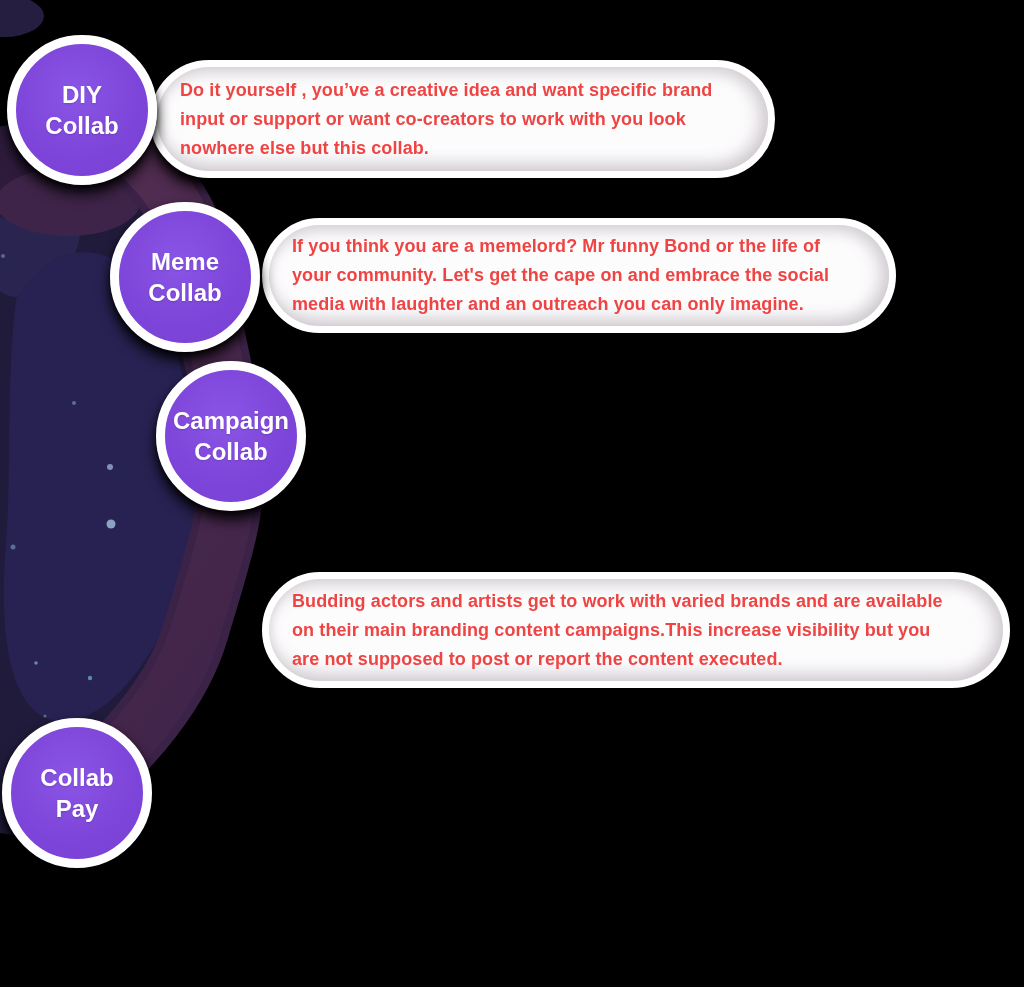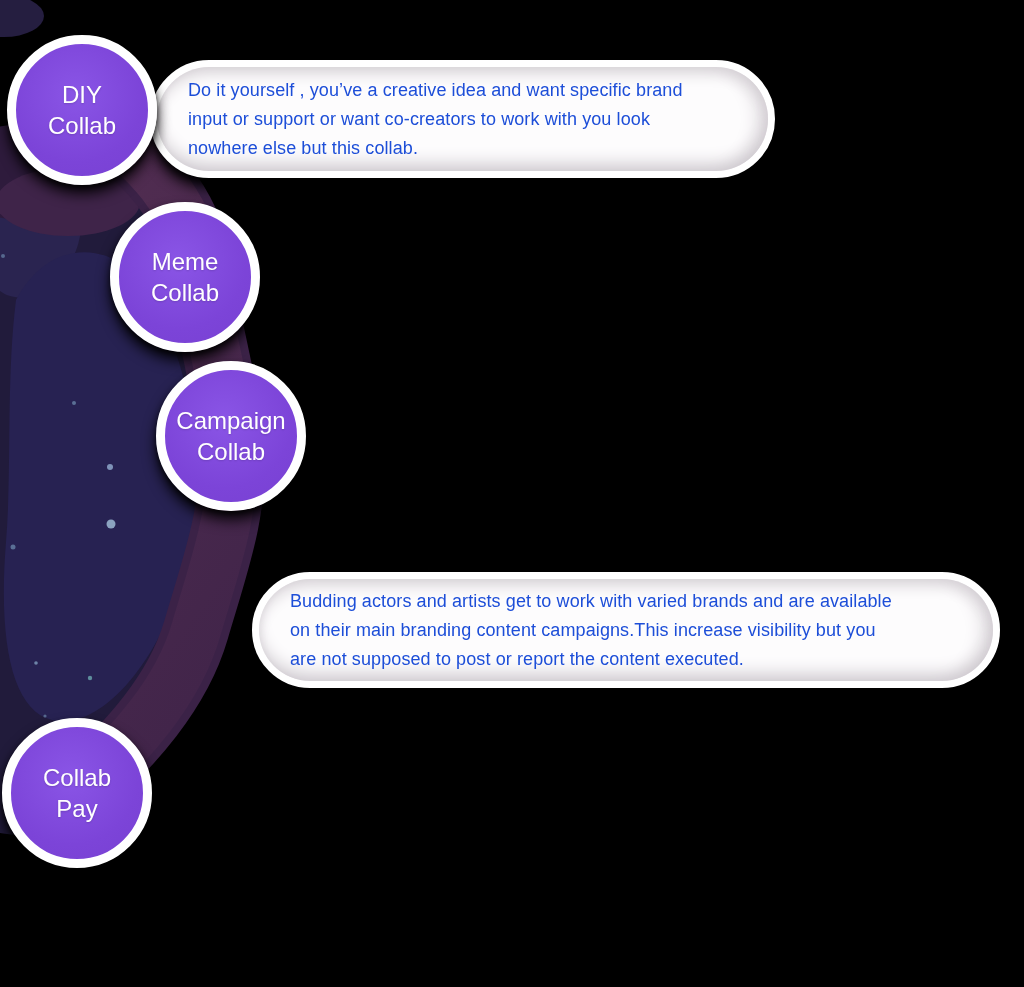--- a/index.html
+++ b/index.html
@@ -29,52 +29,52 @@
     inset:0;
     border-radius:63px;
     box-shadow:
       inset 0 12px 16px -7px #d3ced3,
       inset 0 -13px 18px -7px #ccc7cd,
       inset -16px 0 20px -9px #d3ced3,
       inset 4px 0 10px -6px #e4e0e4;
     pointer-events:none;
   }
   .card p{
-    margin:8px;
+    margin:0;
     position:relative;
-    color:#1d4ed8;
-    font-weight:400;
+    color:#ef4444;
+    font-weight:700;
     font-size:18px;
     line-height:29px;
     white-space:pre-line;
     letter-spacing:.1px;
   }
   .circle{
     position:absolute;
     width:150px;height:150px;
     border-radius:50%;
     background:radial-gradient(circle at 45% 38%,#8a55e6 0%,#7c44d8 62%,#7840d2 100%);
     border:9px solid #ffffff;
     box-shadow:0 9px 14px rgba(0,0,0,0.9),0 3px 5px rgba(0,0,0,0.6);
     display:flex;align-items:center;justify-content:center;
     text-align:center;
   }
   .circle span{
     color:#ffffff;
-    font-weight:400;
+    font-weight:700;
     font-size:24px;
     line-height:31px;
     white-space:pre-line;
     text-shadow:0 1px 2px rgba(0,0,0,0.15);
   }
   
   #card-1{left:150px;top:60px;width:625px;height:118px;}
   #card-2{left:262px;top:218px;width:634px;height:115px;}
   #card-3{left:300px;top:396px;width:662px;height:112px;padding-left:30px;}
-  #card-4{left:252px;top:572px;width:748px;height:116px;}
+  #card-4{left:262px;top:572px;width:748px;height:116px;}
   #card-5{left:140px;top:736px;width:630px;height:116px;padding-left:37px;}
   #circle-1{left:7px;top:35px;}
   #circle-2{left:110px;top:202px;}
   #circle-3{left:156px;top:361px;}
   #circle-4{left:118px;top:558px;}
   #circle-5{left:2px;top:718px;}
 </style>
 </head>
 <body>
 
@@ -142,20 +142,25 @@
       <circle cx="90" cy="678" r="2.2" fill="#5e8d9c"></circle>
       <circle cx="45" cy="716" r="1.6" fill="#56688e"></circle>
     </g>
   </svg>
 
   <div class="card" id="card-1">
     <p>Do it yourself , you’ve a creative idea and want specific brand
 input or support or want co-creators to work with you look
 nowhere else but this collab.</p>
   </div>
+  <div class="card" id="card-2">
+    <p>If you think you are a memelord? Mr funny Bond or the life of
+your community. Let's get the cape on and embrace the social
+media with laughter and an outreach you can only imagine.</p>
+  </div>
   <div class="card" id="card-4">
     <p>Budding actors and artists get to work with varied brands and are available
 on their main branding content campaigns.This increase visibility but you
 are not supposed to post or report the content executed.</p>
   </div>
 
   <div class="circle" id="circle-1">
     <span>DIY
 Collab</span>
   </div>

